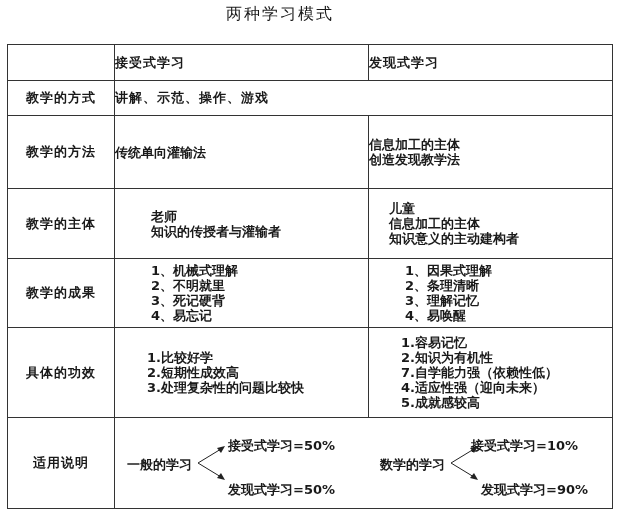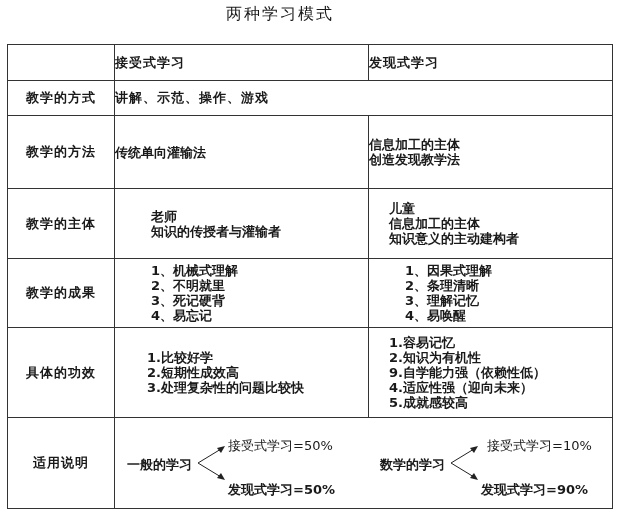--- a/index.html
+++ b/index.html
@@ -12,21 +12,21 @@
   td { border:1.5px solid #333; font-size:13px; padding:0; vertical-align:middle; }
   .c1 { width:106px; text-align:center; font-weight:bold; letter-spacing:1px; }
   .c2 { width:253px; }
   .c3 { width:243px; }
   .center { text-align:left; }
   .hdr { font-weight:bold; letter-spacing:1px; }
   .lines div { line-height:15px; }
   .lines { font-weight:bold; }
   .apply { position:relative; height:88px; }
   .apply .base { position:absolute; top:37px; font-weight:bold; }
-  .apply .t1 { position:absolute; top:18px; font-weight:normal; }
+  .apply .t1 { position:absolute; top:18px; font-weight:bold; }
   .apply .t2 { position:absolute; top:54px; font-weight:bold;margin-top:8px; }
   .apply svg { position:absolute; top:24px; }
 </style>
 </head>
 <body>
 
 <div class="title">两种学习模式</div>
 
 <table>
   <tbody>
@@ -76,24 +76,24 @@
       <div>4、易唤醒</div>
     </td>
   </tr>
   <tr style="height:90px">
     <td class="c1">具体的功效</td>
     <td class="lines" style="padding-left:32px">
       <div>1.比较好学</div>
       <div>2.短期性成效高</div>
       <div>3.处理复杂性的问题比较快</div>
     </td>
-    <td class="lines" style="padding-left:20px">
+    <td class="lines" style="padding-left:32px">
       <div>1.容易记忆</div>
       <div>2.知识为有机性</div>
-      <div>9.自学能力强（依赖性低）</div>
+      <div>7.自学能力强（依赖性低）</div>
       <div>4.适应性强（迎向未来）</div>
       <div>5.成就感较高</div>
     </td>
   </tr>
   <tr style="height:91px">
     <td class="c1">适用说明</td>
     <td colspan="2">
       <div class="apply">
         <span class="base" style="left:12px">一般的学习</span>
         <svg style="left:82px" width="30" height="40">
@@ -105,19 +105,19 @@
         <span class="t1" style="left:113px">接受式学习=50%</span>
         <span class="t2" style="left:113px">发现式学习=50%</span>
 
         <span class="base" style="left:265px">数学的学习</span>
         <svg style="left:335px" width="30" height="40">
           <polyline points="1,20 24,6" stroke="#222" fill="none" stroke-width="1"></polyline>
           <polyline points="1,20 24,34" stroke="#222" fill="none" stroke-width="1"></polyline>
           <polygon points="28,3 20,5 24,10" fill="#222"></polygon>
           <polygon points="28,37 20,35 24,30" fill="#222"></polygon>
         </svg>
-        <span class="t1" style="left:372px">接受式学习=10%</span>
+        <span class="t1" style="left:356px">接受式学习=10%</span>
         <span class="t2" style="left:366px">发现式学习=90%</span>
       </div>
     </td>
   </tr>
 </tbody>
   </table>
 
 </body></html>

